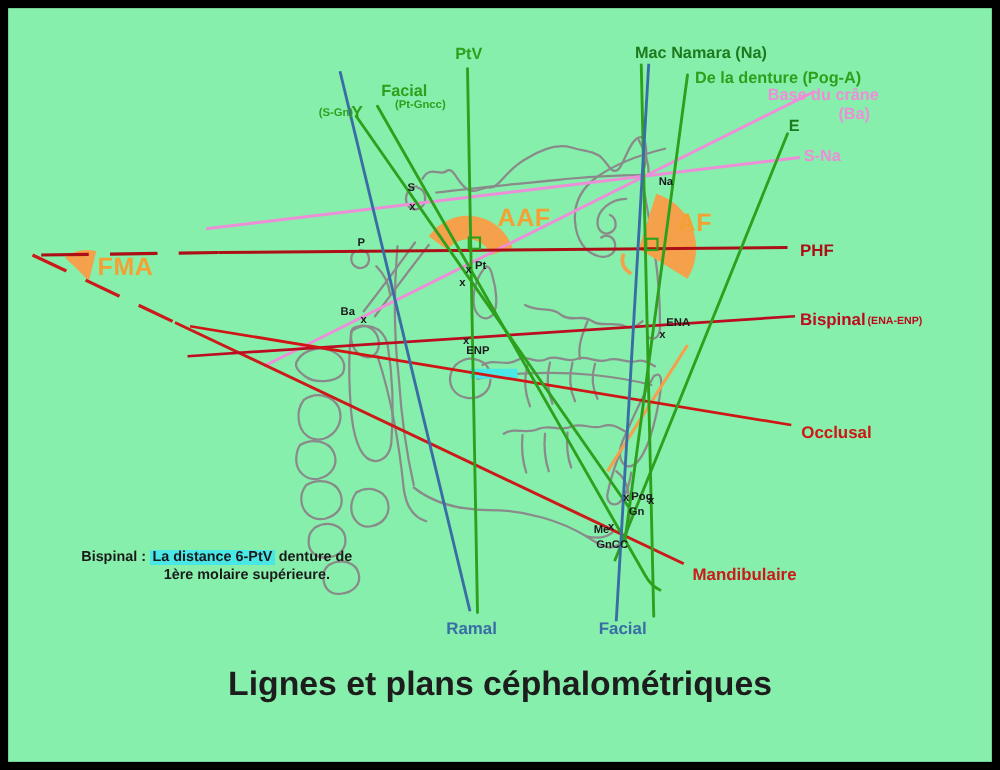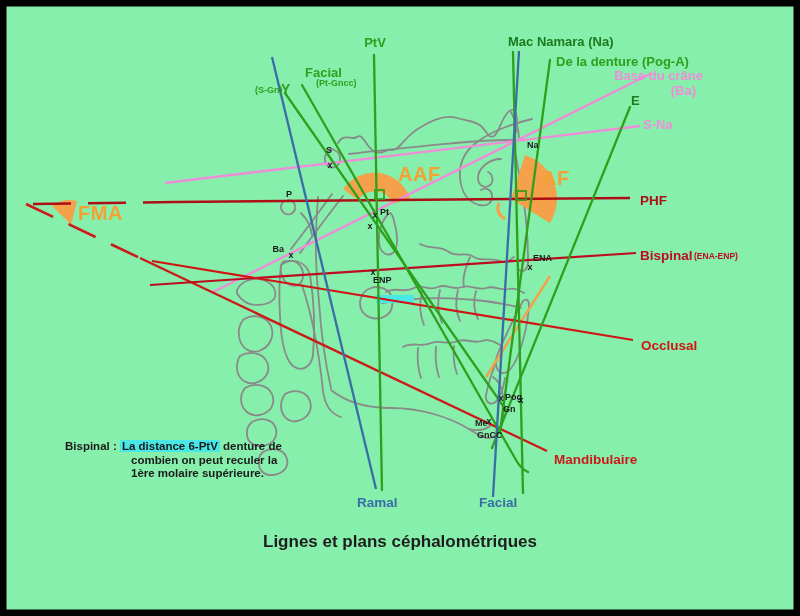--- a/index.html
+++ b/index.html
@@ -12,21 +12,21 @@
   .line-label{font-size:13px;}
   .line-label-lg{font-size:13.5px;}
   .sub-label{font-size:9px;}
   .tiny-label{font-size:8.5px;}
   .angle-label{font-size:20px;letter-spacing:0.5px;}
   .note{position:absolute;left:65px;top:440px;font-size:11.5px;font-weight:bold;
         color:#1a1a1a;line-height:13.5px;white-space:nowrap;}
   .note .indent{margin-left:66px;}
   .hl{background:#49e8e6;padding:0 2px;}
   .title{position:absolute;left:0;right:0;top:532px;text-align:center;
-         font-size:17px;font-weight:bold;color:#1d1d1d;}
+         font-size:27px;font-weight:bold;color:#1d1d1d;}
 </style>
 </head>
 <body>
 
 <div class="canvas">
 <svg width="800" height="616" viewBox="0 0 800 616">
 
   <g fill="none" stroke-width="1.8" stroke-linecap="round" stroke-linejoin="round" stroke="#8a8a8a">
     <path d="M338,143 C344,132 352,141 357,137 C363,132 366,148 375,152 C381,155 387,149 391,150 C400,151 404,136 421,127 C434,119 447,115 457,118 C467,121 477,121 482,127 C487,132 489,139 494,136 C499,133 503,113 511,110 C516,108 517,116 517,124 C517,131 515,136 513,141"></path>
     <path d="M349,154 C382,150 424,146 455,143 C477,141 498,140 512,140"></path>
@@ -153,18 +153,17 @@
     <text class="x-mark" x="489" y="424">x</text>
   </g>
 
   <rect x="0" y="0" width="800" height="616" fill="none" stroke-width="13" stroke="#000000"></rect>
 </svg>
 
   <div class="note">
     <div><span>Bispinal :</span>
       <span class="hl">La distance 6-PtV</span>
       <span>denture de</span></div>
-    <div class="indent">combien on peut reculer la</div>
     <div class="indent">1ère molaire supérieure.</div>
   </div>
 
   <div class="title">Lignes et plans céphalométriques</div>
 </div>
 
 </body></html>

